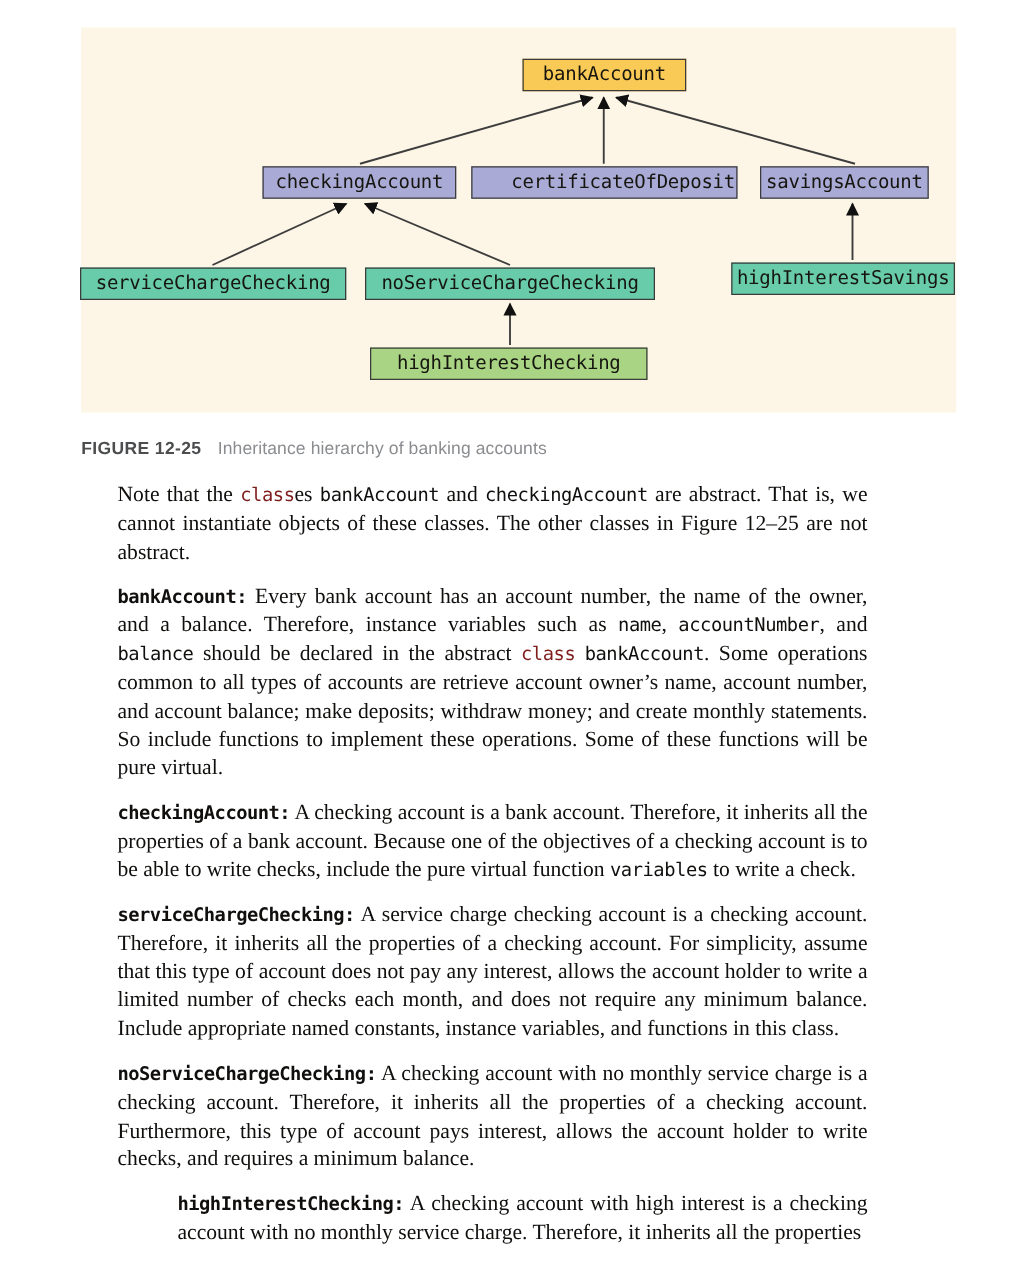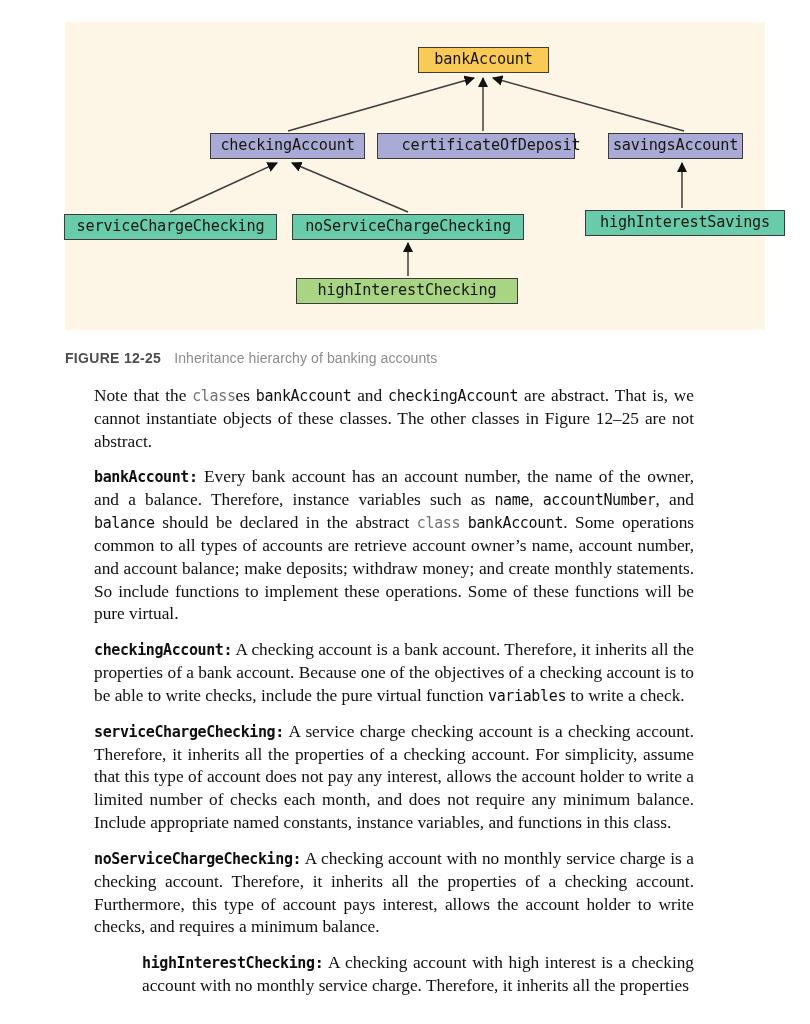--- a/index.html
+++ b/index.html
@@ -88,21 +88,21 @@
     text-justify: inter-word;
     font-family: "Liberation Serif", serif;
   }
   #body-text p:last-child { margin-bottom: 0; margin-left: 48px; }
 
   code.mono {
     font-family: "DejaVu Sans Mono", "Liberation Mono", monospace;
     font-size: 15px;
     letter-spacing: -0.35px;
   }
-  code.mono.kw { color: #737373; }
+  code.mono.kw { color: #7f1d1d; }
   code.mono.hd { font-weight: bold; letter-spacing: -0.4px; }
 </style>
 </head>
 <body>
 
 <div id="figure-panel"></div>
 
 <svg id="svg-edges" viewBox="0 0 810 340" xmlns="http://www.w3.org/2000/svg">
   <defs>
     <marker id="arrow" viewBox="0 0 10 10" refX="9" refY="5" markerWidth="7" markerHeight="7" orient="auto-start-reverse">
@@ -124,33 +124,33 @@
   </g>
 </svg>
 
 <div>
   <div class="node root" style="left:418px; top:47px; width:131px;">
     <span>bankAccount</span>
   </div>
   <div class="node mid" style="left:210px; top:133px; width:155px;">
     <span>checkingAccount</span>
   </div>
-  <div class="node mid" style="left:377px; top:133px; width:198px;padding-left:30px;">
+  <div class="node mid" style="left:377px; top:133px; width:213px;padding-left:30px;">
     <span>certificateOfDeposit</span>
   </div>
   <div class="node mid" style="left:608px; top:133px; width:135px;">
     <span>savingsAccount</span>
   </div>
   <div class="node leaf" style="left:64px; top:214px; width:213px;">
     <span>serviceChargeChecking</span>
   </div>
   <div class="node leaf" style="left:292px; top:214px; width:232px;">
     <span>noServiceChargeChecking</span>
   </div>
-  <div class="node leaf" style="left:585px; top:210px; width:200px;">
+  <div class="node leaf" style="left:585px; top:210px; width:179px;">
     <span>highInterestSavings</span>
   </div>
   <div class="node leaf2" style="left:296px; top:278px; width:222px;">
     <span>highInterestChecking</span>
   </div>
 </div>
 
 <div id="figure-caption">
   <span class="fig-label">FIGURE 12-25</span><span class="fig-gap"></span><span>Inheritance hierarchy of banking accounts</span>
 </div>

